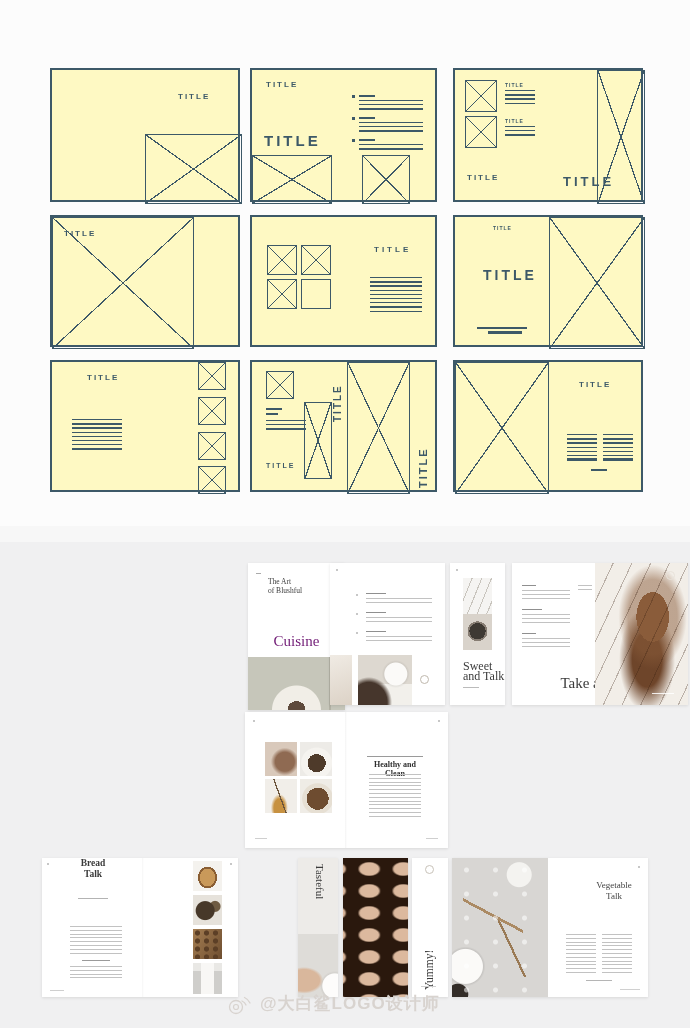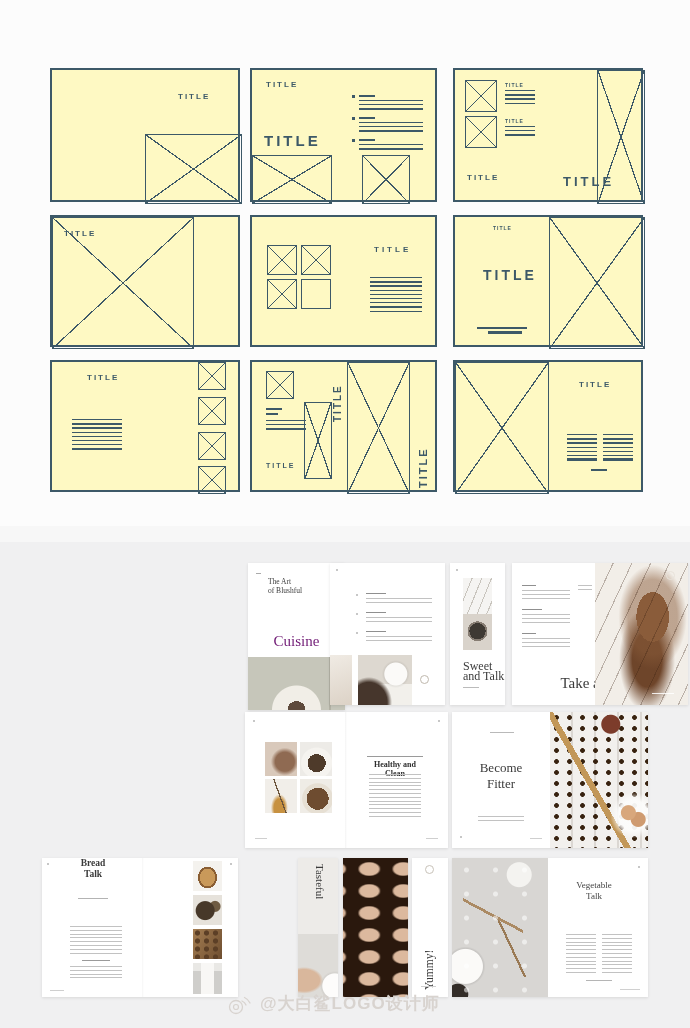--- a/index.html
+++ b/index.html
@@ -266,29 +266,20 @@
       <div class="ph ph-honey" style="left:20px;top:67px;width:32px;height:34px"></div>
       <div class="ph ph-granola" style="left:55px;top:67px;width:32px;height:34px"></div>
       <div class="fold" style="left:100px;top:0;width:2px;height:136px;opacity:.5"></div>
       <div class="serif center" style="left:120px;top:48px;width:60px;font-size:8px;font-weight:700;color:#2e2e2e">Healthy and Clean</div>
       <div class="dl" style="left:122px;top:44px;width:56px;background:#9a9a9a"></div>
       <div class="glines" style="left:124px;top:62px;width:52px;height:46px"></div>
       <div class="gl" style="left:10px;top:126px;width:12px;background:#cfcfcf"></div>
       <div class="gl" style="left:181px;top:126px;width:12px;background:#cfcfcf"></div>
     </div>
 
-    <div class="panel" style="left:452px;top:170px;width:196px;height:136px">
-      <div class="gl" style="left:38px;top:20px;width:24px;background:#b9b9b9"></div>
-      <div class="serif center" style="left:0;top:48px;width:98px;font-size:13px">Become</div>
-      <div class="serif center" style="left:0;top:64px;width:98px;font-size:13px">Fitter</div>
-      <div class="glines" style="left:26px;top:104px;width:46px;height:8px"></div>
-      <div class="gdot" style="left:8px;top:124px"></div>
-      <div class="gl" style="left:78px;top:126px;width:12px;background:#cfcfcf"></div>
-      <div class="ph ph-chocolate" style="left:98px;top:0;width:98px;height:136px"></div>
-    </div>
 
     <div class="panel" style="left:42px;top:316px;width:196px;height:139px">
       <div class="gdot" style="left:5px;top:5px"></div>
       <div class="gdot" style="left:188px;top:5px"></div>
       <div class="serif center" style="left:10px;top:0;width:82px;font-size:9.5px;font-weight:700;line-height:11px"><span>Bread</span><br><span>Talk</span></div>
       <div class="gl" style="left:36px;top:40px;width:30px;background:#b3b3b3"></div>
       <div class="glines" style="left:28px;top:68px;width:52px;height:30px"></div>
       <div class="dl" style="left:40px;top:102px;width:28px;background:#9a9a9a"></div>
       <div class="glines" style="left:28px;top:108px;width:52px;height:12px"></div>
       <div class="gl" style="left:8px;top:132px;width:14px;background:#cfcfcf"></div>
@@ -307,21 +298,21 @@
       <div class="panel" style="left:167px;top:0;width:36px;height:139px">
         <div class="circ" style="left:13px;top:7px;width:9px;height:9px;border-color:#c8c2b9"></div>
         <div class="serif vtext flip" style="left:11px;top:74px;height:58px;font-size:11.5px">Yummy!</div>
         <div class="gl" style="left:9px;top:128px;width:15px;background:#cfcfcf"></div>
       </div>
     </div>
 
     <div class="panel" style="left:452px;top:316px;width:196px;height:139px">
       <div class="ph ph-table" style="left:0;top:0;width:96px;height:139px"></div>
       <div class="gdot" style="left:186px;top:8px"></div>
-      <div class="serif center" style="left:88px;top:22px;width:108px;font-size:9px;line-height:11px;color:#444444"><span>Vegetable</span><br><span>Talk</span></div>
+      <div class="serif center" style="left:108px;top:22px;width:108px;font-size:9px;line-height:11px;color:#444444"><span>Vegetable</span><br><span>Talk</span></div>
       <div class="glines" style="left:114px;top:76px;width:30px;height:40px"></div>
       <div class="glines" style="left:150px;top:76px;width:30px;height:40px"></div>
       <div class="gl" style="left:134px;top:122px;width:26px;background:#b5b5b5"></div>
       <div class="gl" style="left:168px;top:131px;width:20px;background:#d0d0d0"></div>
     </div>
 
     <div id="watermark" style="left:227px;top:450px">
       <svg width="26" height="22" viewBox="0 0 26 22">
         <circle cx="9" cy="14" r="6.5" fill="none" stroke="#d8d3cf" stroke-width="1.3"></circle>
         <circle cx="9" cy="14" r="2.5" fill="none" stroke="#d8d3cf" stroke-width="1.2"></circle>

